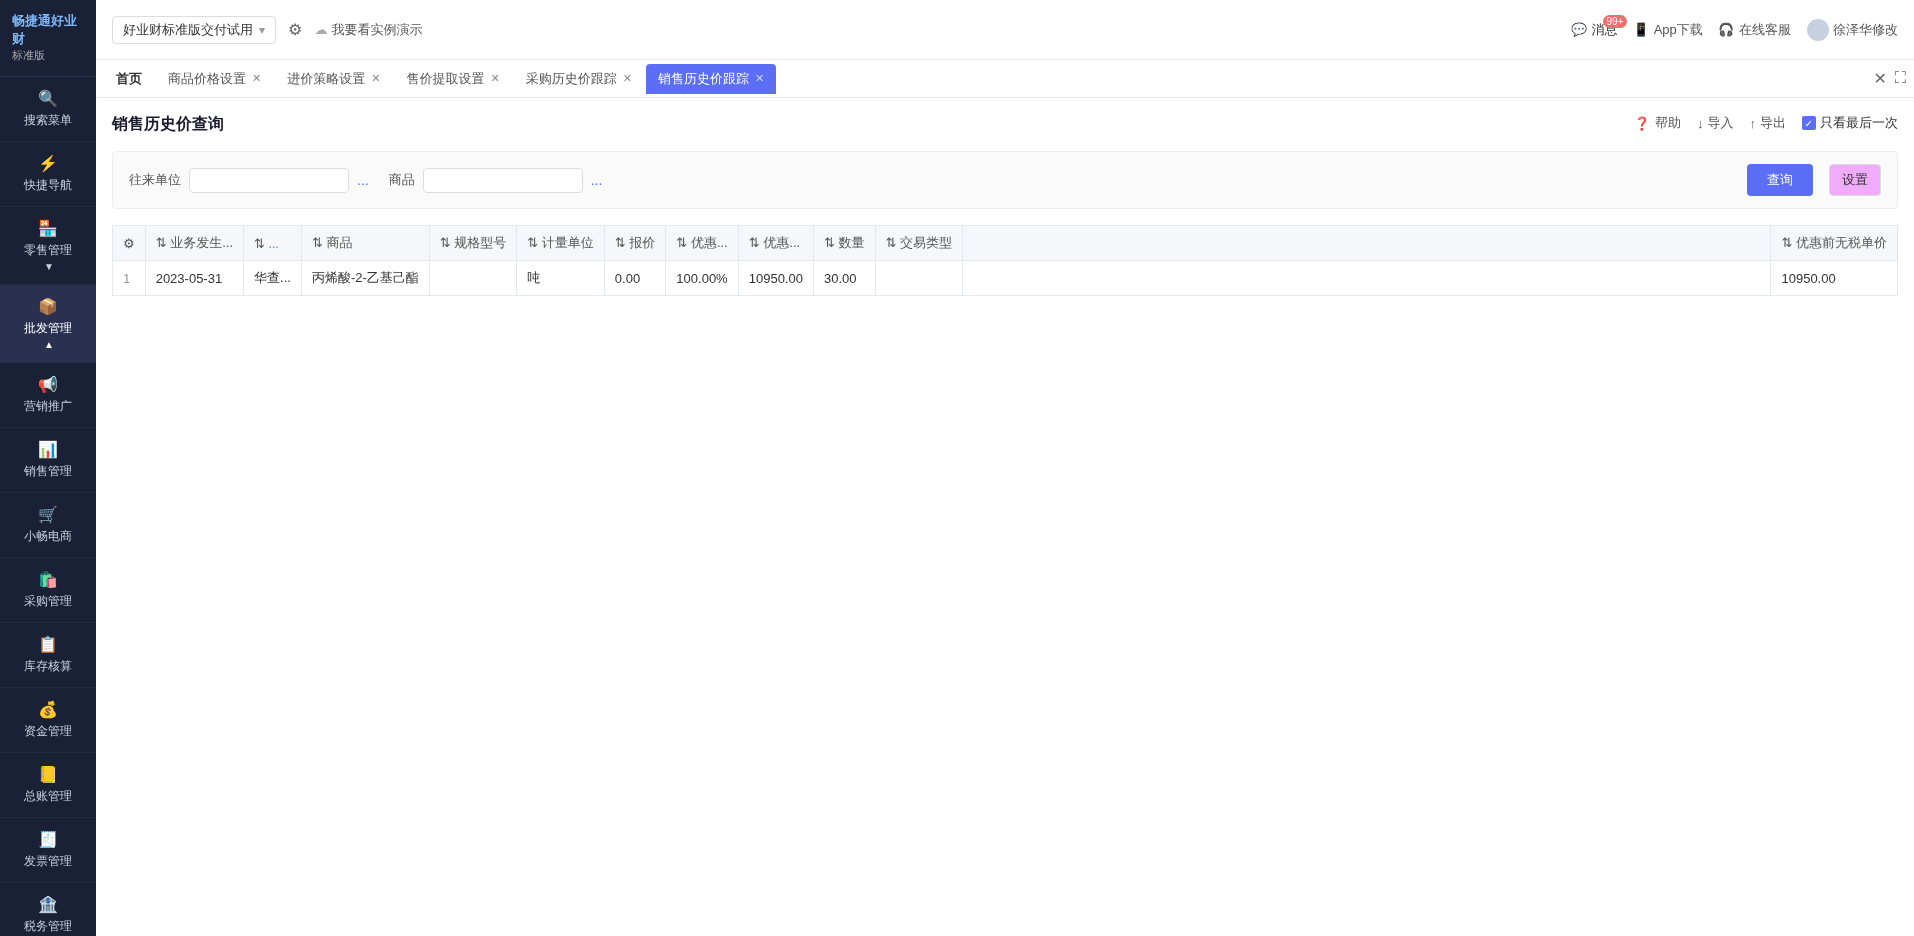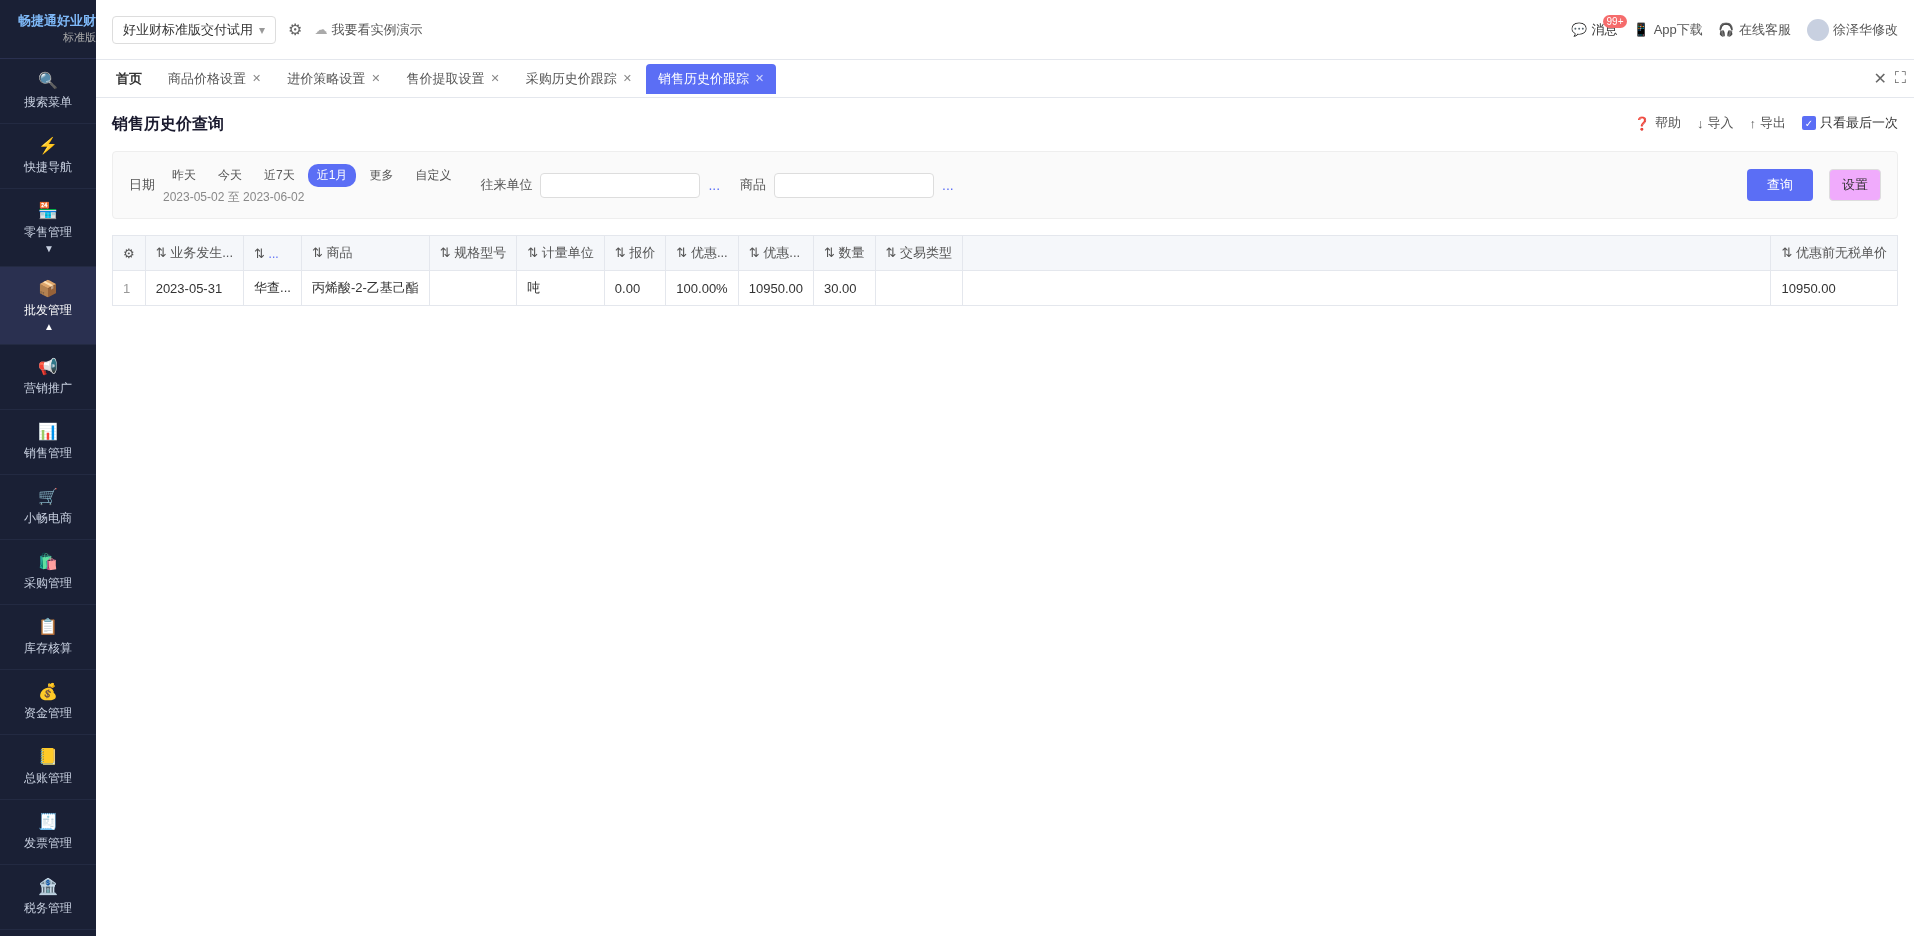--- a/index.html
+++ b/index.html
@@ -10,22 +10,22 @@
       width: 96px;
       background: #1a2035;
       color: #c8d0e0;
       display: flex;
       flex-direction: column;
       flex-shrink: 0;
       height: 100%;
       overflow-y: auto;
     }
     .sidebar-logo {
-      padding: 12px 0;
-      text-align: right;
+      padding: 12px 12px;
+      text-align: left;
       border-bottom: 1px solid #2a3050;
       color: #fff;
       font-size: 12px;
       line-height: 1.4;
     }
     .sidebar-logo .logo-title { font-size: 13px; font-weight: bold; color: #7eb8f7; }
     .sidebar-logo .logo-sub { font-size: 11px; color: #aaa; }
     .sidebar-item {
       padding: 12px 4px;
       text-align: center;
@@ -358,34 +358,20 @@
           <span>导出</span>
         </div>
         <label class="checkbox-label">
           <span class="checkbox-blue">✓</span>
           <span>只看最后一次</span>
         </label>
       </div>
     </div>
 
     <div class="filter-bar">
-      <div class="filter-group">
-        <span class="filter-label">日期</span>
-        <div>
-          <div class="date-shortcuts">
-            <span class="date-btn">昨天</span>
-            <span class="date-btn">今天</span>
-            <span class="date-btn">近7天</span>
-            <span class="date-btn active">近1月</span>
-            <span class="date-btn">更多</span>
-            <span class="date-btn">自定义</span>
-          </div>
-          <div class="date-range">2023-05-02 至 2023-06-02</div>
-        </div>
-      </div>
 
       <div class="filter-group">
         <span class="filter-label">往来单位</span>
         <input class="filter-input" type="text" style="">
         <span class="filter-dots">...</span>
       </div>
 
       <div class="filter-group">
         <span class="filter-label">商品</span>
         <input class="filter-input" type="text" style="">

